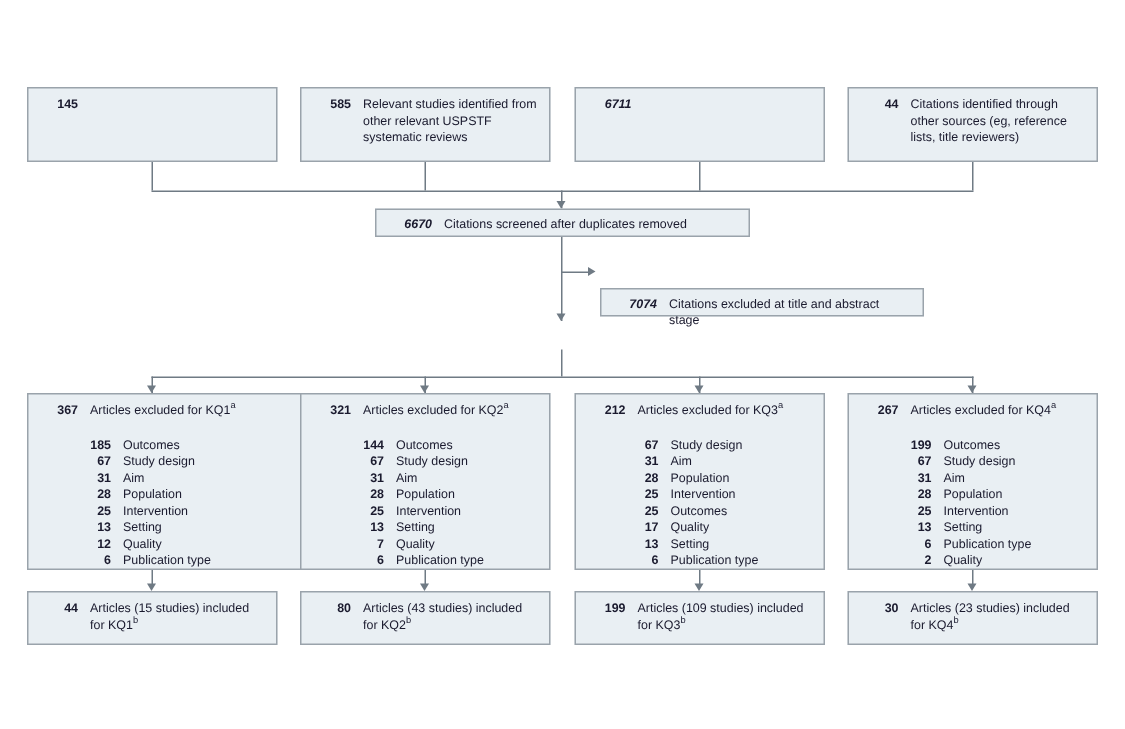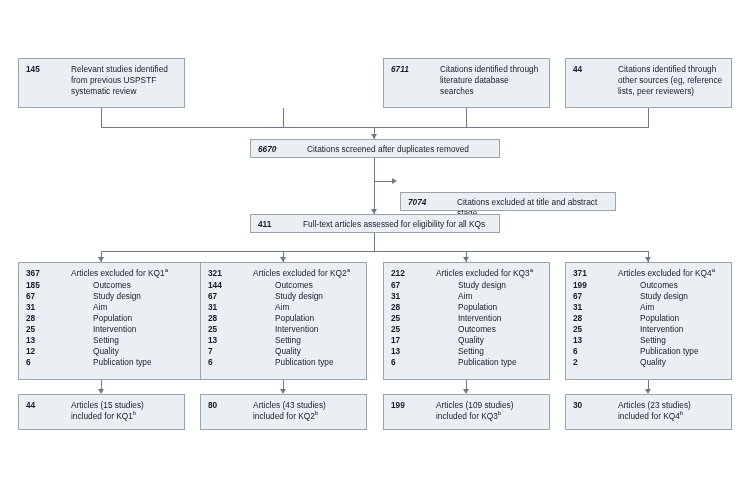--- a/index.html
+++ b/index.html
@@ -29,36 +29,36 @@
     line-height: 1.32;
   }
 
   
   .row {
     display: flex;
     align-items: flex-start;
   }
   .num {
     font-weight: bold;
-    text-align: left;
+    text-align: right;
     flex: 0 0 auto;
-    padding-right: 19px;
+    padding-right: 8px;
     white-space: nowrap;
   }
   .lbl {
     flex: 1 1 auto;
     text-align: left;
   }
 
   
   .hdr .num { width: 26px; }
   .hdr.w4 .num { width: 30px; font-style: italic; }
 
   
-  .sublist { margin-top: 1px; }
+  .sublist { margin-top: 12px; }
   .sublist .row { }
   .sublist .num { width: 48px; }
 
   .sup {
     font-size: 6.2px;
     vertical-align: super;
     line-height: 0;
   }
 
   
@@ -87,36 +87,40 @@
   }
 </style>
 </head>
 <body>
 
 <div id="diagram">
 
   <div class="box" style="left:18px; top:58px; width:167px; height:50px;">
     <div class="row hdr">
       <div class="num">145</div>
-      <div class="lbl">Relevant studies identified from previous USPSTF systematic review</div>
-    </div>
-  </div>
-
+    </div>
+  </div>
+
+  <div class="box" style="left:200px; top:58px; width:167px; height:50px;">
+    <div class="row hdr">
+      <div class="num">585</div>
+      <div class="lbl">Relevant studies identified from other relevant USPSTF systematic reviews</div>
+    </div>
+  </div>
 
   <div class="box" style="left:383px; top:58px; width:167px; height:50px;">
     <div class="row hdr w4">
       <div class="num">6711</div>
-      <div class="lbl">Citations identified through literature database searches</div>
     </div>
   </div>
 
   <div class="box" style="left:565px; top:58px; width:167px; height:50px;">
     <div class="row hdr">
       <div class="num">44</div>
-      <div class="lbl">Citations identified through other sources (eg, reference lists, peer reviewers)</div>
+      <div class="lbl">Citations identified through other sources (eg, reference lists, title reviewers)</div>
     </div>
   </div>
 
   <div class="ln vl" style="left:101px; top:108px; height:19px;"></div>
   <div class="ln vl" style="left:283px; top:108px; height:19px;"></div>
   <div class="ln vl" style="left:466px; top:108px; height:19px;"></div>
   <div class="ln vl" style="left:648px; top:108px; height:19px;"></div>
   <div class="ln hl" style="left:101px; top:127px; width:548px;"></div>
   <div class="ln vl" style="left:374px; top:127px; height:12px;"></div>
   <div class="arrow" style="left:371px; top:134px;"></div>
@@ -134,26 +138,20 @@
 
   <div class="box" style="left:400px; top:172px; width:216px; height:19px; padding-top:4px;margin-top:20px;">
     <div class="row hdr w4">
       <div class="num">7074</div>
       <div class="lbl">Citations excluded at title and abstract stage</div>
     </div>
   </div>
 
   <div class="arrow" style="left:371px; top:209px;"></div>
 
-  <div class="box" style="left:250px; top:214px; width:250px; height:19px; padding-top:4px;">
-    <div class="row hdr">
-      <div class="num">411</div>
-      <div class="lbl">Full-text articles assessed for eligibility for all KQs</div>
-    </div>
-  </div>
 
   <div class="ln vl" style="left:374px; top:233px; height:18px;"></div>
   <div class="ln hl" style="left:101px; top:251px; width:548px;"></div>
   <div class="ln vl" style="left:101px; top:251px; height:11px;"></div>
   <div class="ln vl" style="left:283px; top:251px; height:11px;"></div>
   <div class="ln vl" style="left:466px; top:251px; height:11px;"></div>
   <div class="ln vl" style="left:648px; top:251px; height:11px;"></div>
   <div class="arrow" style="left:98px; top:257px;"></div>
   <div class="arrow" style="left:280px; top:257px;"></div>
   <div class="arrow" style="left:463px; top:257px;"></div>
@@ -277,21 +275,21 @@
         </div>
       <div class="row">
           <div class="num">6</div>
           <div class="lbl">Publication type</div>
         </div>
     </div>
   </div>
 
   <div class="box" style="left:565px; top:262px; width:167px; height:118px;">
     <div class="row hdr">
-      <div class="num">371</div>
+      <div class="num">267</div>
       <div class="lbl"><span>Articles excluded for KQ4</span><span class="sup">a</span></div>
     </div>
     <div class="sublist">
       <div class="row">
           <div class="num">199</div>
           <div class="lbl">Outcomes</div>
         </div>
       <div class="row">
           <div class="num">67</div>
           <div class="lbl">Study design</div>

